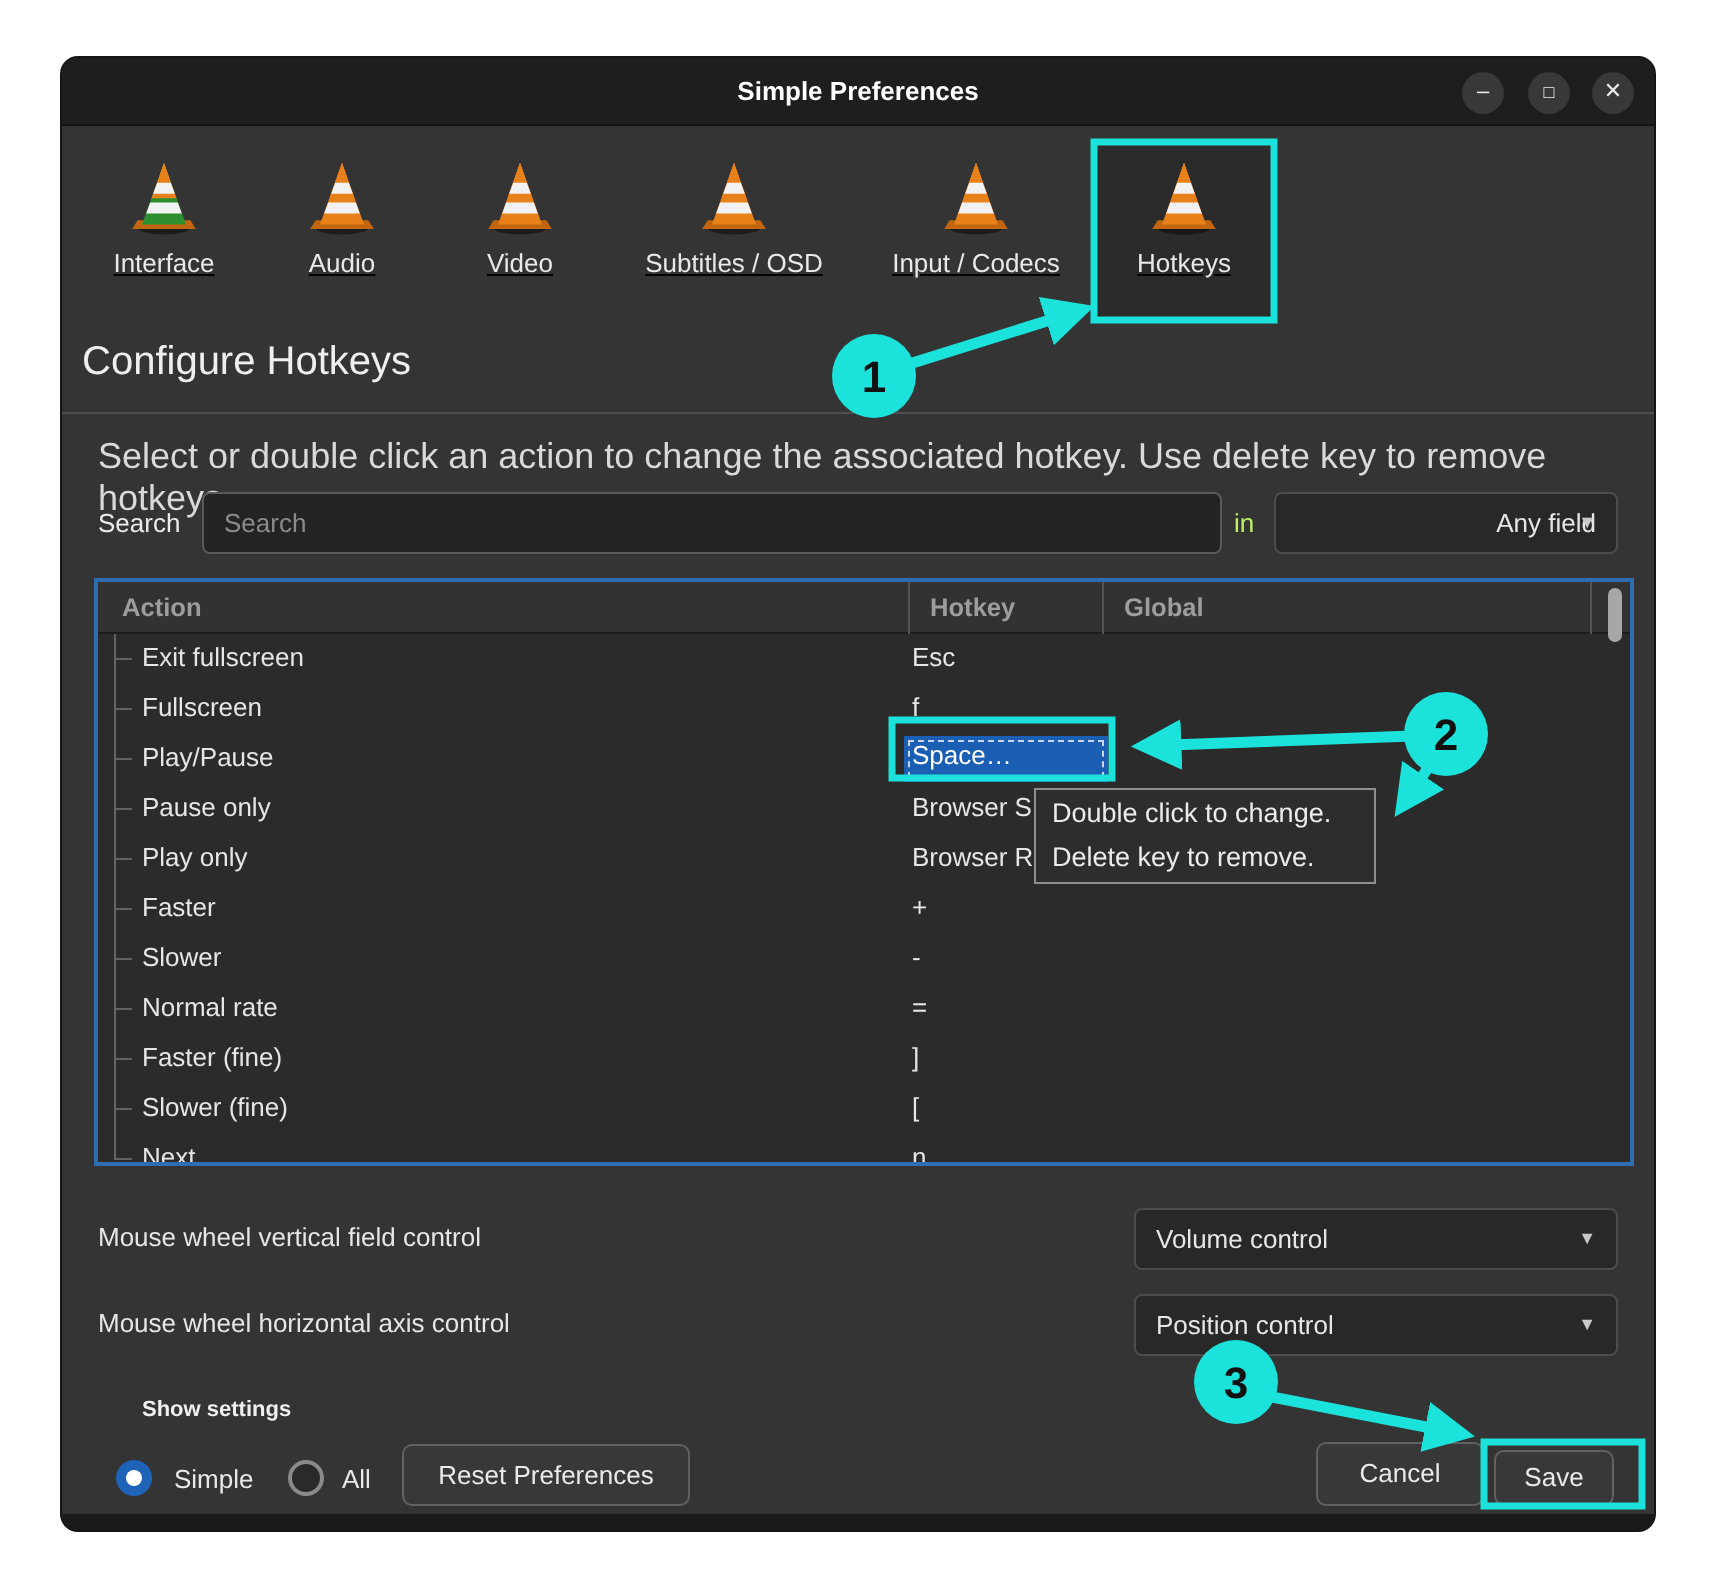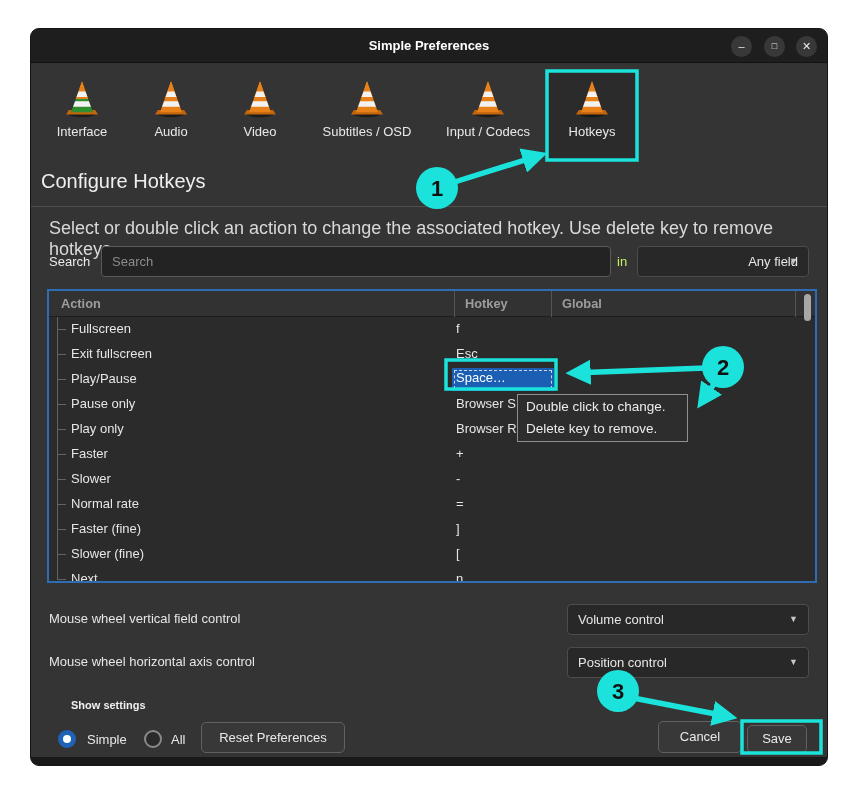--- a/index.html
+++ b/index.html
@@ -13,21 +13,21 @@
   .titlebar { position:absolute; left:0; top:0; width:100%; height:34px; background:#1e1e1e;
               border-bottom:1px solid #121212; }
   .titlebar .title { position:absolute; left:0; right:0; top:0; height:34px; line-height:34px;
                      text-align:center; color:#ffffff; font-size:13px; font-weight:bold; }
   .winbtn { position:absolute; top:7px; width:21px; height:21px; border-radius:50%;
             background:#383838; color:#eaeaea; text-align:center; line-height:20px; font-size:11px; }
   .winbtn.min { right:75px; } .winbtn.max { right:42px; font-size:9px; } .winbtn.close { right:10px; }
 
   
   .toolbar { position:absolute; left:0; top:35px; width:100%; height:102px; }
-  .tb-item { position:absolute; top:8px; transform:translateX(-50%); text-align:center; width:100px; }
+  .tb-item { position:absolute; top:8px; transform:translateX(-50%); text-align:center; width:100px;text-decoration:underline; }
   .tb-item .ticon { width:44px; height:44px; margin:4px auto 2px auto; }
   .tb-item .tlabel { display:block; color:#e9e9e9; font-size:13px; margin-top:4px; }
   .tb-item.active .box-bg { position:absolute; left:50%; transform:translateX(-50%); top:-1px;
             width:90px; height:90px; background:#2b2b2b; z-index:-1; }
 
   
   .heading { position:absolute; left:10px; top:141px; color:#efefef; font-size:20px; font-weight:400; }
   .heading-sep { position:absolute; left:0px; top:177px; width:798px; height:1px; background:#4e4e4e; }
   .desc { position:absolute; left:18px; top:189px; color:#d9d9d9; font-size:18px; }
 
@@ -209,27 +209,27 @@
       <div class="thead">
         <span class="hc hc-action">Action</span>
         <span class="hc hc-hotkey">Hotkey</span>
         <span class="hc hc-global">Global</span>
         <span class="hc-sep3"></span>
       </div>
       <div class="rows" id="hotkey-rows">
         <div class="tree-vline"></div>
       <div class="trow">
             <span class="tree-dash"></span>
+            <span class="cell-action">Exit fullscreen</span>
+            <span class="cell-hotkey">Esc</span>
+          </div>
+          <div class="trow">
+            <span class="tree-dash"></span>
             <span class="cell-action">Fullscreen</span>
             <span class="cell-hotkey">f</span>
-          </div>
-          <div class="trow">
-            <span class="tree-dash"></span>
-            <span class="cell-action">Exit fullscreen</span>
-            <span class="cell-hotkey">Esc</span>
           </div>
           <div class="trow">
             <span class="tree-dash"></span>
             <span class="cell-action">Play/Pause</span>
             <span class="cell-hotkey sel">Space…</span>
           </div>
           <div class="trow">
             <span class="tree-dash"></span>
             <span class="cell-action">Pause only</span>
             <span class="cell-hotkey">Browser S</span>

